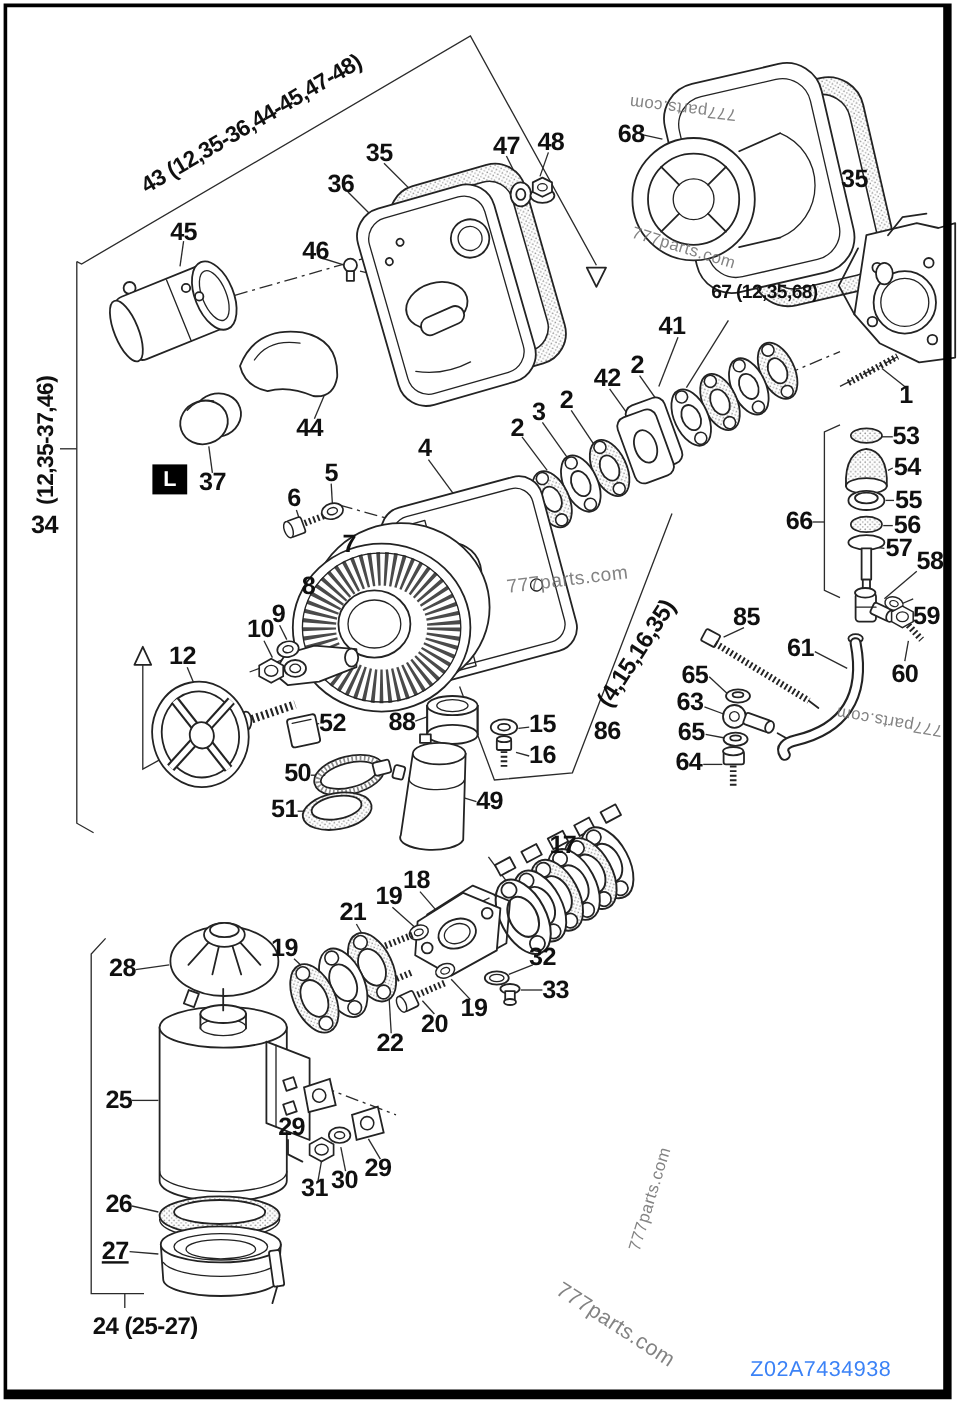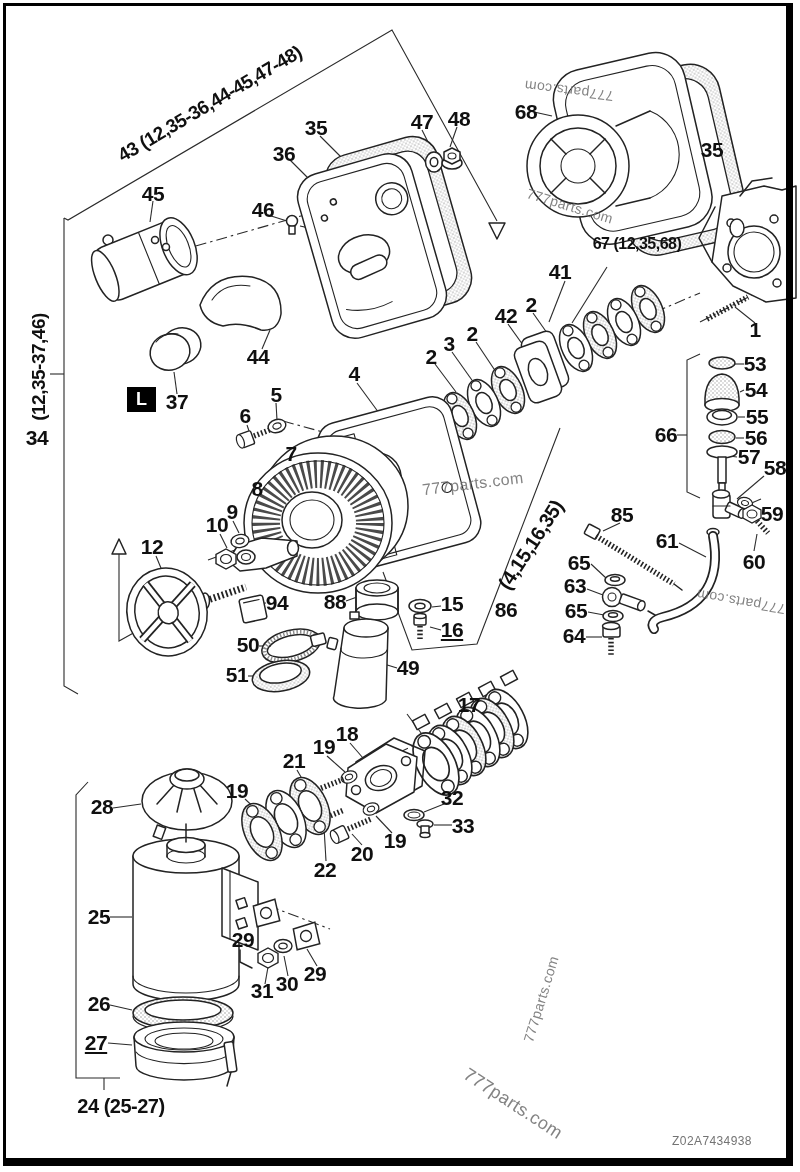--- a/index.html
+++ b/index.html
@@ -14,22 +14,22 @@
   .ldr{fill:none;stroke:#2b2b2b;stroke-width:1.1;}
   .dd{fill:none;stroke:#2b2b2b;stroke-width:1.1;stroke-dasharray:11 4 2.5 4;}
   .thr{stroke:#232323;stroke-width:5.5;stroke-dasharray:1.6 2.2;}
   .thr2{stroke:#232323;stroke-width:7;stroke-dasharray:1.8 2.4;}
   .pl{position:absolute;transform:translate(-50%,-50%);font-weight:700;font-size:21px;
       color:#101010;white-space:nowrap;letter-spacing:-0.5px;}
   .wm{position:absolute;color:#6e6e6e;font-size:14px;font-weight:400;white-space:nowrap;
       letter-spacing:.4px;opacity:.85;}
   .lbadge{position:absolute;left:127px;top:387px;width:29px;height:25px;background:#000;color:#fff;
       font-weight:700;font-size:18px;display:flex;align-items:center;justify-content:center;}
-  .code{position:absolute;left:712px;top:1141px;transform:translate(-50%,-50%);
-      font-size:12px;color:#737373;letter-spacing:.4px;}
+  .code{position:absolute;left:684px;top:1141px;transform:translate(-50%,-50%);
+      font-size:18px;color:#3b82f6;letter-spacing:.4px;}
 </style>
 </head>
 <body>
 
 <div id="stage">
 
   <svg width="800" height="1172" viewBox="0 0 800 1172">
     <defs>
       <pattern id="stip" width="4" height="4" patternUnits="userSpaceOnUse">
         <rect width="4" height="4" fill="#fff"></rect>
@@ -546,27 +546,27 @@
   <div class="pl" style="left:258px;top:357px;">44</div>
   <div class="pl" style="left:177px;top:402px;">37</div>
   <div class="pl" style="left:354px;top:374px;">4</div>
   <div class="pl" style="left:276px;top:395px;">5</div>
   <div class="pl" style="left:245px;top:416px;">6</div>
   <div class="pl" style="left:291px;top:454px;">7</div>
   <div class="pl" style="left:257px;top:489px;">8</div>
   <div class="pl" style="left:232px;top:512px;">9</div>
   <div class="pl" style="left:217px;top:525px;">10</div>
   <div class="pl" style="left:152px;top:547px;">12</div>
-  <div class="pl" style="left:277px;top:603px;">94</div>
+  <div class="pl" style="left:277px;top:603px;">52</div>
   <div class="pl" style="left:248px;top:645px;">50</div>
   <div class="pl" style="left:237px;top:675px;">51</div>
   <div class="pl" style="left:335px;top:602px;">88</div>
   <div class="pl" style="left:408px;top:668px;">49</div>
   <div class="pl" style="left:452px;top:604px;">15</div>
-  <div class="pl" style="left:452px;top:630px;text-decoration:underline;">16</div>
+  <div class="pl" style="left:452px;top:630px;">16</div>
   <div class="pl" style="left:506px;top:610px;">86</div>
   <div class="pl" style="left:531px;top:545px;transform:translate(-50%,-50%) rotate(-57deg);font-size:20px;">(4,15,16,35)</div>
   <div class="pl" style="left:421px;top:705px;margin-left:48px;">17</div>
   <div class="pl" style="left:347px;top:734px;">18</div>
   <div class="pl" style="left:324px;top:747px;">19</div>
   <div class="pl" style="left:294px;top:761px;">21</div>
   <div class="pl" style="left:325px;top:870px;">22</div>
   <div class="pl" style="left:362px;top:854px;">20</div>
   <div class="pl" style="left:395px;top:841px;">19</div>
   <div class="pl" style="left:452px;top:798px;">32</div>

